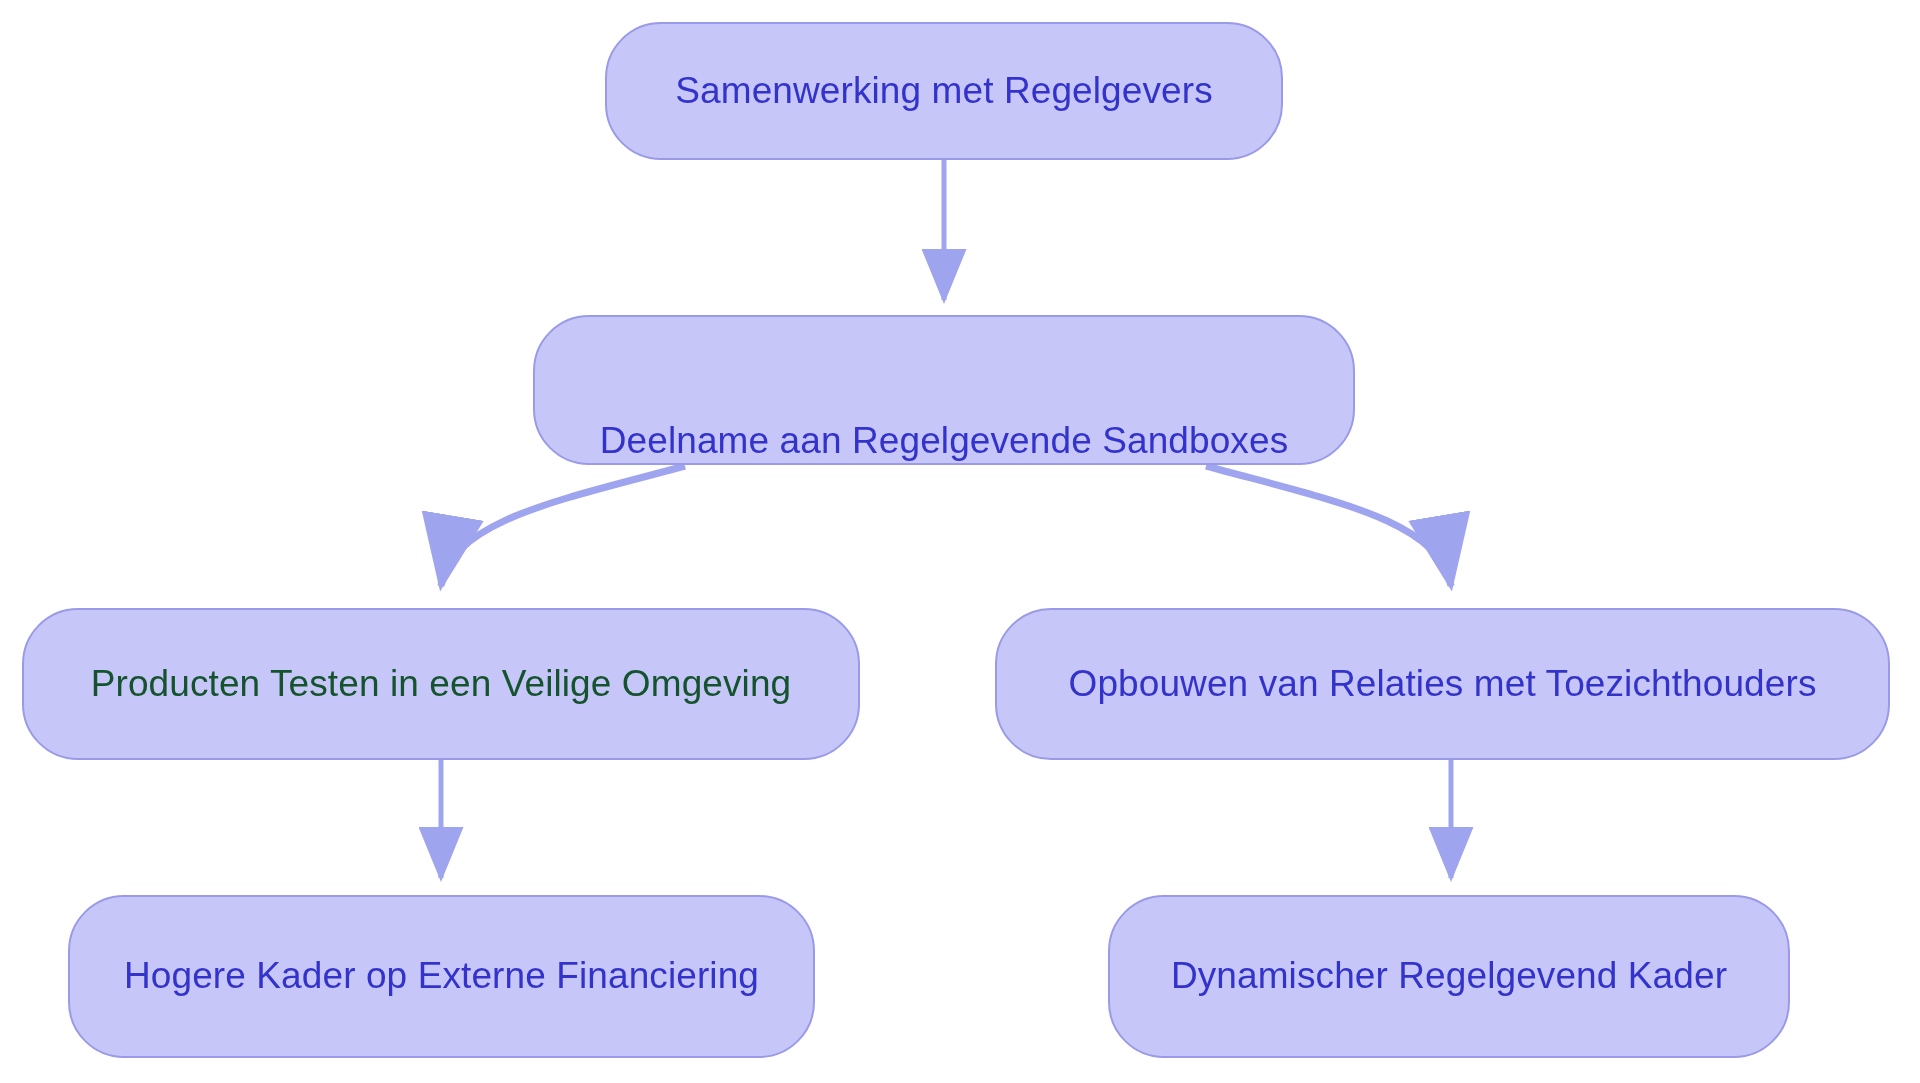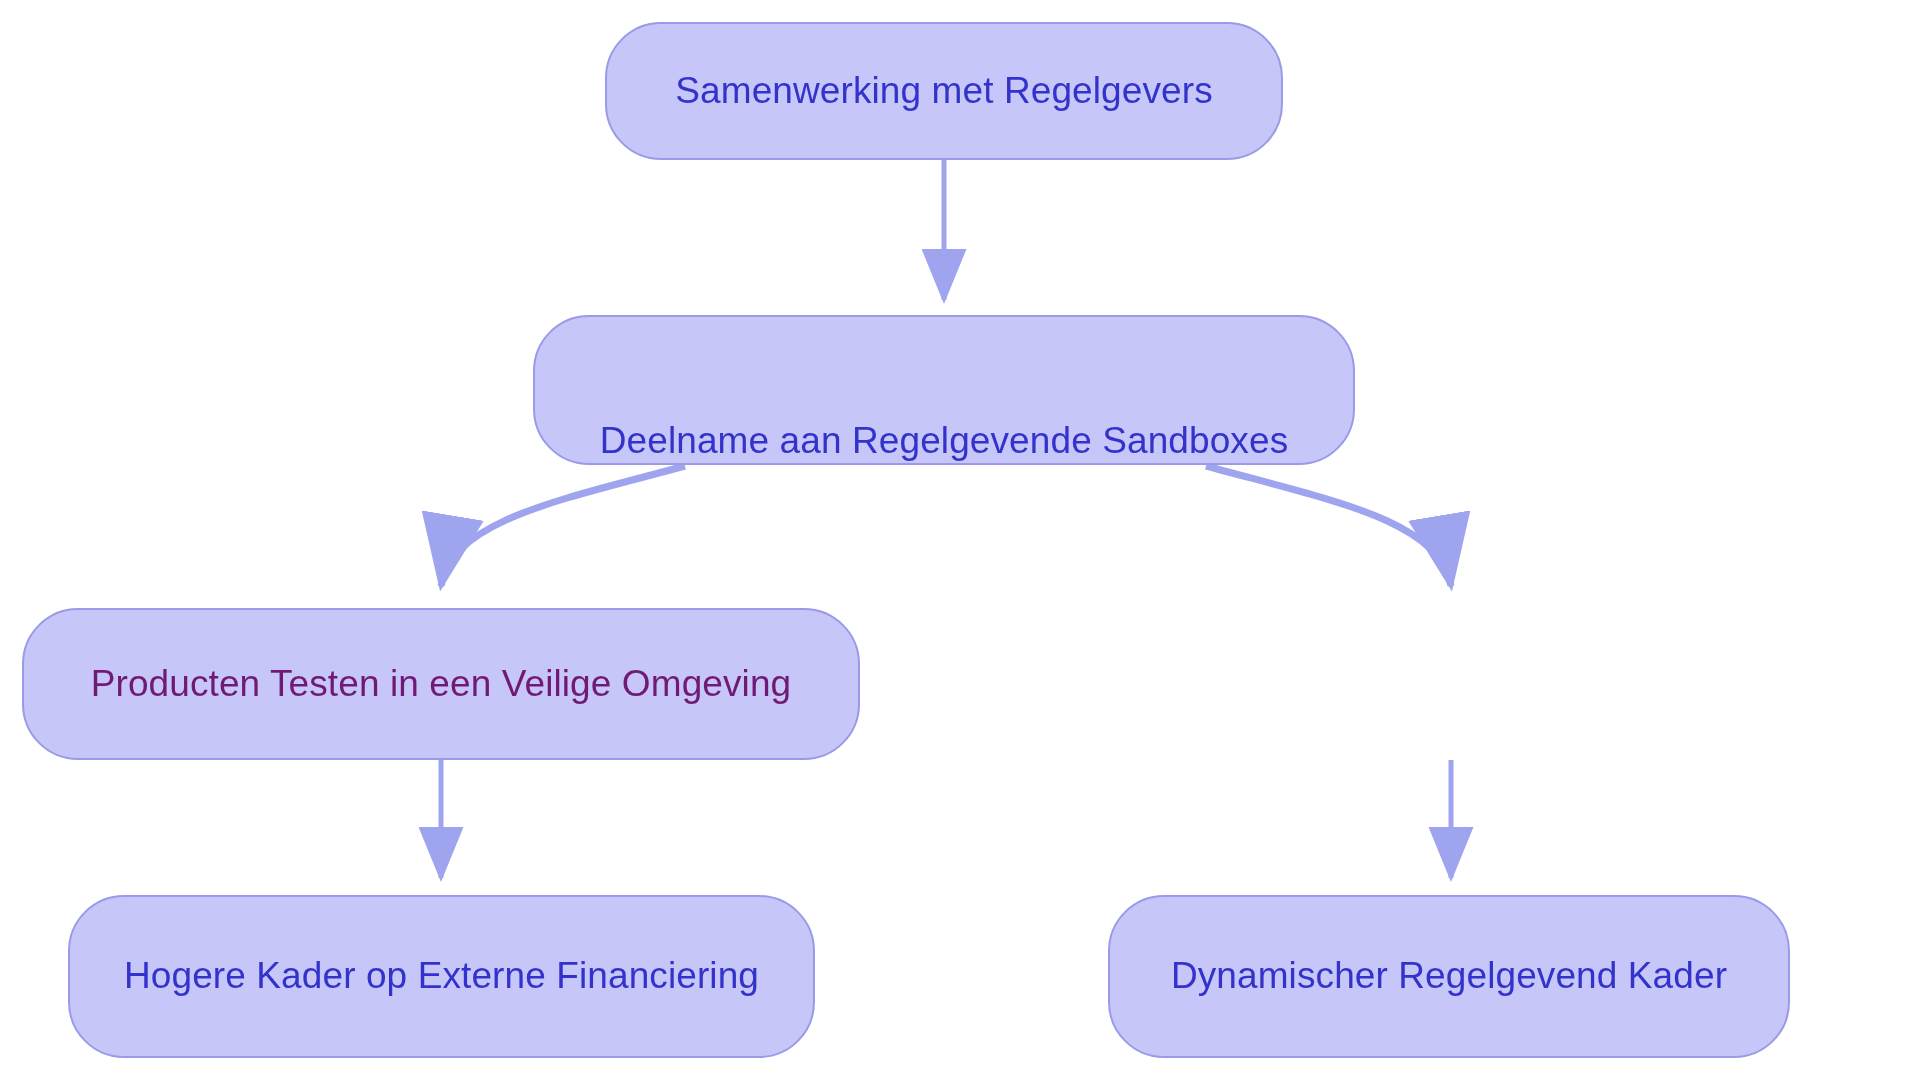--- a/index.html
+++ b/index.html
@@ -70,24 +70,27 @@
   </svg>
 
   <div class="flow-node" id="node-n1" style="left: 605px; top: 22px; width: 678px; height: 138px; background: rgb(198, 199, 248); border-color: rgb(154, 154, 232); color: rgb(51, 51, 204);">
     <span>Samenwerking met Regelgevers</span>
   </div>
 
   <div class="flow-node" id="node-n2" style="left: 533px; top: 315px; width: 822px; height: 150px; background: rgb(198, 199, 248); border-color: rgb(154, 154, 232); color: rgb(51, 51, 204); align-items: flex-end;">
     <span>Deelname aan Regelgevende Sandboxes</span>
   </div>
 
-  <div class="flow-node" id="node-n3" style="left: 22px; top: 608px; width: 838px; height: 152px; background: rgb(198, 199, 248); border-color: rgb(154, 154, 232); color: #701a75;">
+  <div class="flow-node" id="node-n3" style="left: 22px; top: 608px; width: 838px; height: 152px; background: rgb(198, 199, 248); border-color: rgb(154, 154, 232); color: #14532d;">
     <span>Producten Testen in een Veilige Omgeving</span>
   </div>
 
+  <div class="flow-node" id="node-n4" style="left: 995px; top: 608px; width: 895px; height: 152px; background: rgb(198, 199, 248); border-color: rgb(154, 154, 232); color: rgb(51, 51, 204);">
+    <span>Opbouwen van Relaties met Toezichthouders</span>
+  </div>
 
   <div class="flow-node" id="node-n5" style="left: 68px; top: 895px; width: 747px; height: 163px; background: rgb(198, 199, 248); border-color: rgb(154, 154, 232); color: rgb(51, 51, 204);">
     <span>Hogere Kader op Externe Financiering</span>
   </div>
 
   <div class="flow-node" id="node-n6" style="left: 1108px; top: 895px; width: 682px; height: 163px; background: rgb(198, 199, 248); border-color: rgb(154, 154, 232); color: rgb(51, 51, 204);">
     <span>Dynamischer Regelgevend Kader</span>
   </div>
 
 </div>

